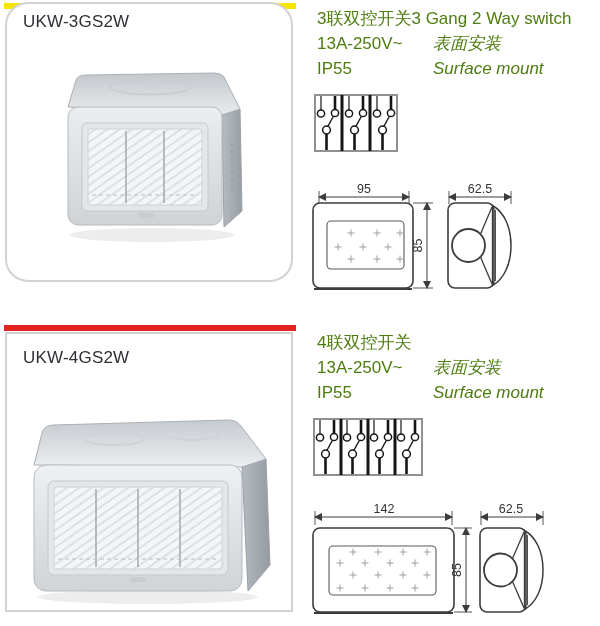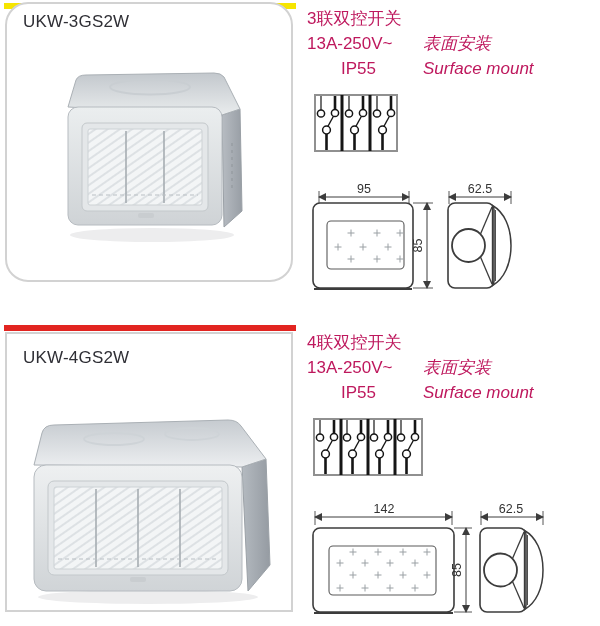--- a/index.html
+++ b/index.html
@@ -5,24 +5,24 @@
   html,body{margin:0;padding:0;background:#fff;}
   body{font-family:"Liberation Sans","DejaVu Sans",sans-serif;color:#3a3a3f;}
   #page{position:relative;width:600px;height:626px;background:#fff;overflow:hidden;}
 
   .accent-bar{position:absolute;left:4px;width:292px;height:6px;background:#ccc;}
   .card{position:absolute;left:5px;width:288px;border:2px solid #d2d2d2;background:#fff;box-sizing:border-box;}
   .card-1{top:2px;height:280px;border-radius:23px;}
   .card-2{top:332px;height:280px;}
   .model-label{position:absolute;left:16px;font-size:17px;font-weight:500;color:#2f2f35;letter-spacing:.2px;}
 
-  .spec-row{position:absolute;left:307px;width:281px;display:flex;align-items:flex-start;
-            font-size:17px;line-height:25px;white-space:nowrap;color:#be185d;}
+  .spec-row{position:absolute;left:317px;width:281px;display:flex;align-items:flex-start;
+            font-size:17px;line-height:25px;white-space:nowrap;color:#4d7c0f;}
   .spec-cell-l{display:inline-block;width:103px;}
-  .spec-cell-l.ra{text-align:center;}
+  .spec-cell-l.ra{text-align:left;}
   .spec-cell-r{display:inline-block;margin-left:13px;font-style:italic;}
 
   svg{display:block;}
   svg text{font-family:"Liberation Sans","DejaVu Sans",sans-serif;font-size:12.5px;fill:#333;}
   .abs{position:absolute;}
 </style>
 </head>
 <body>
 
 <div id="page">
@@ -70,20 +70,21 @@
       <line x1="72" y1="68" x2="72" y2="140" stroke="#a6adb2" stroke-width="1.6"></line>
       <line x1="110" y1="68" x2="110" y2="140" stroke="#a6adb2" stroke-width="1.6"></line>
       <line x1="38" y1="132" x2="144" y2="132" stroke="#b9bfc4" stroke-width="1.2" stroke-dasharray="4,3"></line>
       <rect x="84" y="150" width="16" height="5" rx="2" fill="#c9cdd0"></rect>
       <line x1="178" y1="80" x2="178" y2="128" stroke="#8f959a" stroke-width="1" stroke-dasharray="3,4"></line>
     </svg>
   </div>
 
   <div class="spec-row" style="top:6px">
     <span>3联双控开关</span>
+      <span>3 Gang 2 Way switch</span>
   </div>
   <div class="spec-row" style="top:31px">
     <span class="spec-cell-l">13A-250V~</span>
     <span class="spec-cell-r">表面安装</span>
   </div>
   <div class="spec-row" style="top:56px">
     <span class="spec-cell-l ra">IP55</span>
     <span class="spec-cell-r">Surface mount</span>
   </div>
 

